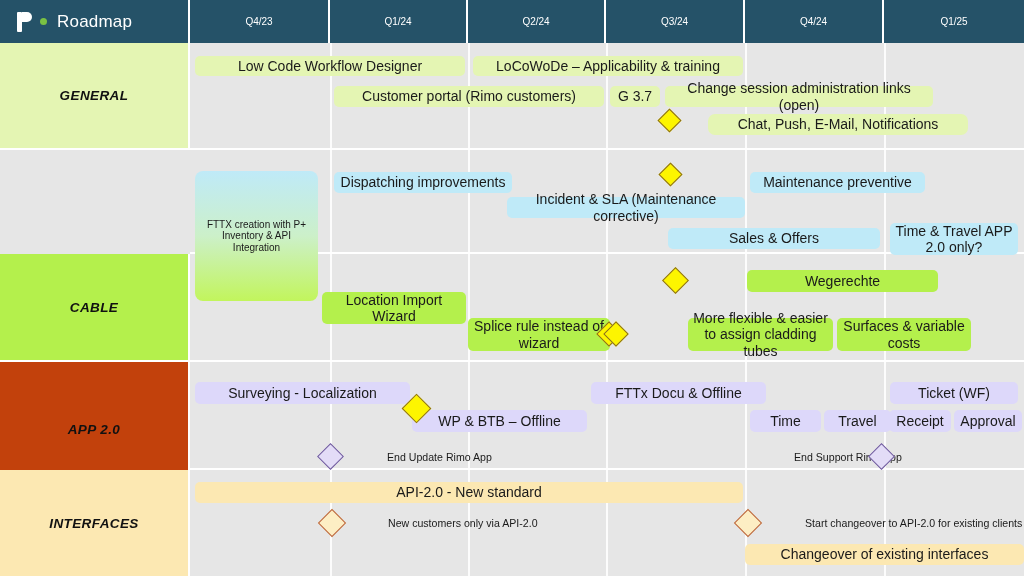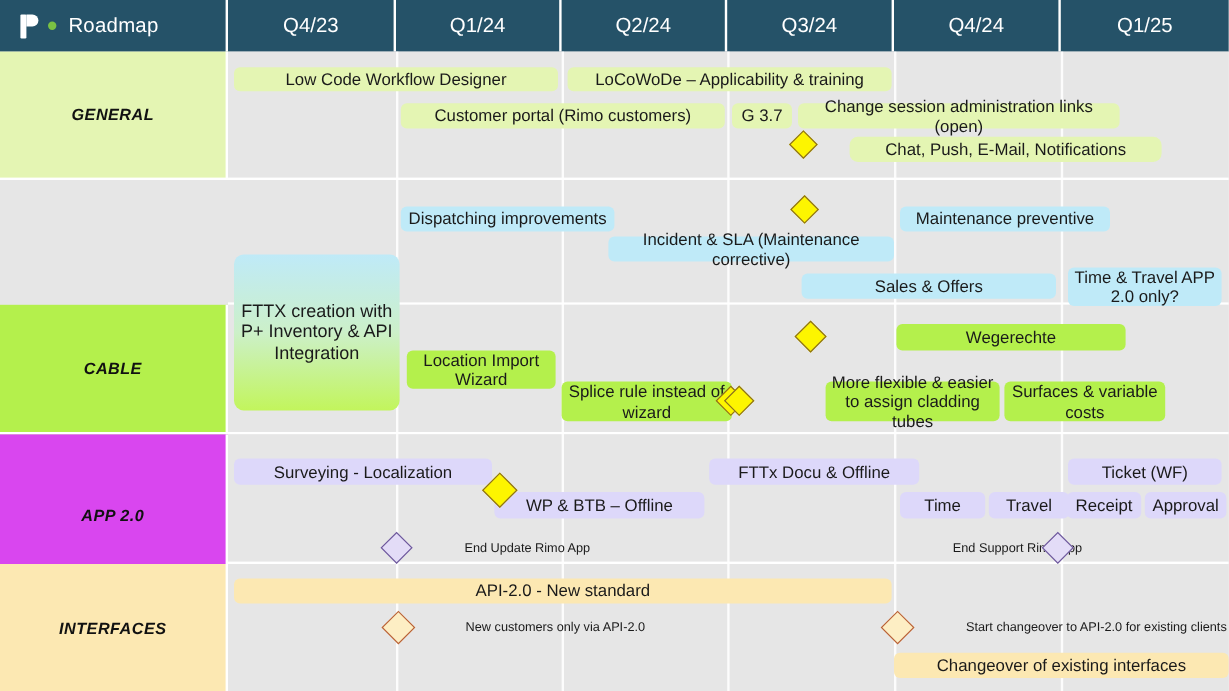--- a/index.html
+++ b/index.html
@@ -50,21 +50,21 @@
     background: #7ac143;
     margin-right: 10px;
     flex: 0 0 auto;
   }
   .brand-title {
     color: #ffffff; font-size: 17px; letter-spacing: .2px;
   }
   .q-head {
     height: 43px;
     display: flex; align-items: center; justify-content: center;
-    color: #ffffff; font-size: 17px;
+    color: #ffffff; font-size: 10px;
     border-right: 2px solid #ffffff;
   }
   .q-head:last-child { border-right: none; }
 
   
   .lane-label {
     position: absolute; left: 0; width: 190px;
     display: flex; align-items: center; justify-content: center;
     font-style: italic; font-weight: bold;
     font-size: 13.5px; color: #111111;
@@ -153,48 +153,48 @@
   <div class="lane-bg" style="top:470px; height:106px; border-bottom:none;"></div>
 
   <div class="col-sep" style="left:330px"></div>
   <div class="col-sep" style="left:468px"></div>
   <div class="col-sep" style="left:606px"></div>
   <div class="col-sep" style="left:745px"></div>
   <div class="col-sep" style="left:884px"></div>
 
   <div class="lane-label" style="top:43px;  height:107px; background:#e4f5b3;">GENERAL</div>
   <div class="lane-label" style="top:254px; height:108px; background:#b4f04c;">CABLE</div>
-  <div class="lane-label" style="top:362px; height:136px; background:#d946ef;">APP 2.0</div>
+  <div class="lane-label" style="top:362px; height:136px; background:#c2410c;">APP 2.0</div>
   <div class="lane-label" style="top:470px; height:106px; background:#fce8b2; border-bottom:none;">INTERFACES</div>
 
   <div class="bar c-general" style="left:195px; top:56px; width:270px; height:20px;">Low Code Workflow Designer</div>
   <div class="bar c-general" style="left:473px; top:56px; width:270px; height:20px;">LoCoWoDe – Applicability &amp; training</div>
 
   <div class="bar c-general" style="left:334px; top:86px; width:270px; height:21px;">Customer portal (Rimo customers)</div>
   <div class="bar c-general" style="left:610px; top:86px; width:50px; height:21px;">G 3.7</div>
   <div class="bar c-general" style="left:665px; top:86px; width:268px; height:21px;">Change session administration links (open)</div>
 
   <div class="bar c-general" style="left:708px; top:114px; width:260px; height:21px;border-radius:7px;">Chat, Push, E-Mail, Notifications</div>
   <div class="diamond yellow" style="left:661px; top:112px; width:17px; height:17px;"></div>
 
-  <div class="bar c-fttx" style="left:195px; top:171px; width:138px; height:130px; font-size:15px;margin-top:41px;">FTTX creation with P+ Inventory &amp; API Integration</div>
+  <div class="bar c-fttx" style="left:195px; top:171px; width:123px; height:130px; font-size:10px;">FTTX creation with P+ Inventory &amp; API Integration</div>
 
   <div class="bar c-project" style="left:334px; top:172px; width:178px; height:21px;">Dispatching improvements</div>
   <div class="bar c-project" style="left:750px; top:172px; width:175px; height:21px;">Maintenance preventive</div>
   <div class="diamond yellow" style="left:662px; top:166px; width:17px; height:17px;"></div>
 
   <div class="bar c-project" style="left:507px; top:197px; width:238px; height:21px;">Incident &amp; SLA (Maintenance  corrective)</div>
 
   <div class="bar c-project" style="left:668px; top:228px; width:212px; height:21px;">Sales &amp; Offers</div>
   <div class="bar c-project" style="left:890px; top:223px; width:128px; height:32px;">Time &amp; Travel APP 2.0 only?</div>
 
   <div class="bar c-cable" style="left:747px; top:270px; width:191px; height:22px;">Wegerechte</div>
   <div class="diamond yellow" style="left:666px; top:271px; width:19px; height:19px;"></div>
 
-  <div class="bar c-cable" style="left:339px; top:292px; width:124px; height:32px;">Location Import Wizard</div>
+  <div class="bar c-cable" style="left:322px; top:292px; width:144px; height:32px;">Location Import Wizard</div>
 
   <div class="bar c-cable" style="left:468px; top:318px; width:142px; height:33px;">Splice rule instead of wizard</div>
   <div class="diamond yellow" style="left:600px; top:325px; width:18px; height:18px;"></div>
   <div class="diamond yellow" style="left:607px; top:325px; width:18px; height:18px;"></div>
 
   <div class="bar c-cable" style="left:688px; top:318px; width:145px; height:33px;">More flexible &amp; easier to assign cladding tubes</div>
   <div class="bar c-cable" style="left:837px; top:318px; width:134px; height:33px;">Surfaces &amp; variable costs</div>
 
   <div class="bar c-app" style="left:195px; top:382px; width:215px; height:22px;">Surveying - Localization</div>
   <div class="bar c-app" style="left:591px; top:382px; width:175px; height:22px;">FTTx Docu &amp; Offline</div>

